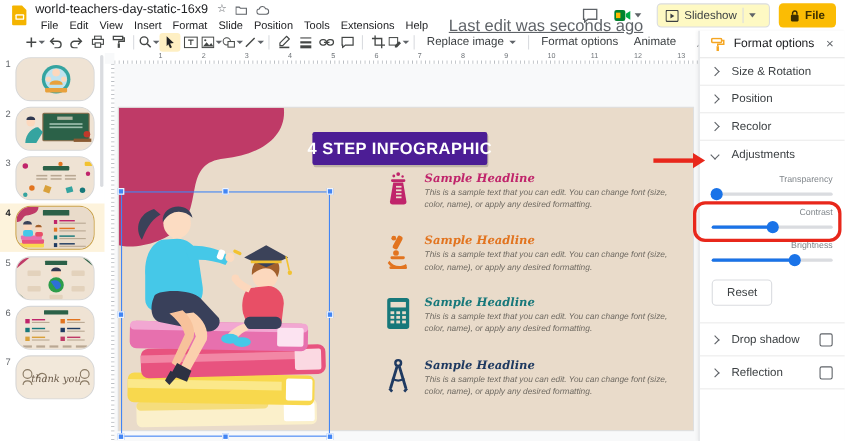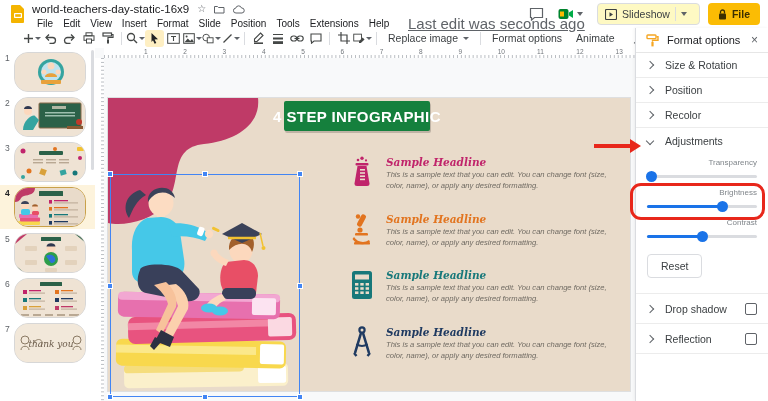--- a/index.html
+++ b/index.html
@@ -55,21 +55,21 @@
   .h-ruler { position:absolute; left:9px; top:0; right:0; height:10px; background:#fff;
     background-image:linear-gradient(90deg,#b9bdc2 0 1px,transparent 1px);
     background-size:3.93px 3px; background-repeat:repeat-x; background-position:left bottom; }
   .h-ruler span { position:absolute; top:0; font-size:6.5px; color:#70757a; }
   .v-ruler { position:absolute; left:0; top:10px; width:9px; bottom:0; background:#fff;
     background-image:linear-gradient(180deg,#b9bdc2 0 1px,transparent 1px);
     background-size:3px 3.93px; background-repeat:repeat-y; background-position:right top; }
   .slide { position:absolute; left:13px; top:50px; width:522px; height:293px; background:#e9dbca;
     box-shadow:0 0 0 1px rgba(0,0,0,.10); }
   .slide-bg { position:absolute; left:0; top:0; }
-  .slide-title { position:absolute; left:176px; top:3px; width:146px; height:30px; background:#15803d;
+  .slide-title { position:absolute; left:176px; top:22px; width:159px; height:30px; background:#4c1d95;
     border-radius:2px; box-shadow:1px 2px 0 rgba(0,0,0,.18); display:flex; align-items:center; justify-content:center; }
   .slide-title span { color:#fff; font-weight:bold; font-size:15px; letter-spacing:.4px; white-space:nowrap; }
   .illus { position:absolute; left:2px; top:74px; }
   .selbox { position:absolute; left:2px; top:76px; width:190px; height:223px; border:1.5px solid #4285f4; z-index:3; }
   .handle { position:absolute; width:6px; height:6px; background:#4285f4; border:1px solid #fff; }
   .step { position:absolute; left:242px; width:272px; display:flex; gap:10px; align-items:flex-start; }
   .step-icon { flex:0 0 26px; }
   .step-headline { font-family:"DejaVu Serif", serif; font-style:italic; font-weight:bold; font-size:10.5px; margin-bottom:2px; }
   .step-body { font-style:italic; font-size:7.6px; color:#6f6a62; line-height:1.4; width:234px; }
 
@@ -666,35 +666,35 @@
   <div class="sliders">
     <div class="sl-group">
       <div class="sl-label">Transparency</div>
       <div class="slider">
         <div class="sl-track"></div>
           <div class="sl-fill" style="width: 4%;"></div>
           <div class="sl-thumb" style="left: 4%;"></div>
       </div>
     </div>
     <div class="sl-group">
+      <div class="sl-label">Contrast</div>
+      <div class="slider">
+        <div class="sl-track"></div>
+          <div class="sl-fill" style="width: 50%;"></div>
+          <div class="sl-thumb" style="left: 50%;"></div>
+      </div>
+    </div>
+    <div class="sl-group">
       <div class="sl-label">Brightness</div>
       <div class="slider">
         <div class="sl-track"></div>
           <div class="sl-fill" style="width: 68%;"></div>
           <div class="sl-thumb" style="left: 68%;"></div>
       </div>
     </div>
-    <div class="sl-group">
-      <div class="sl-label">Contrast</div>
-      <div class="slider">
-        <div class="sl-track"></div>
-          <div class="sl-fill" style="width: 50%;"></div>
-          <div class="sl-thumb" style="left: 50%;"></div>
-      </div>
-    </div>
   </div>
 
   <span class="reset-btn">Reset</span>
 
   <div class="toggles">
     <div class="toggle-row">
       <span class="chev right"></span>
       <span class="sect-label">Drop shadow</span>
       <span class="checkbox"></span>
     </div>

